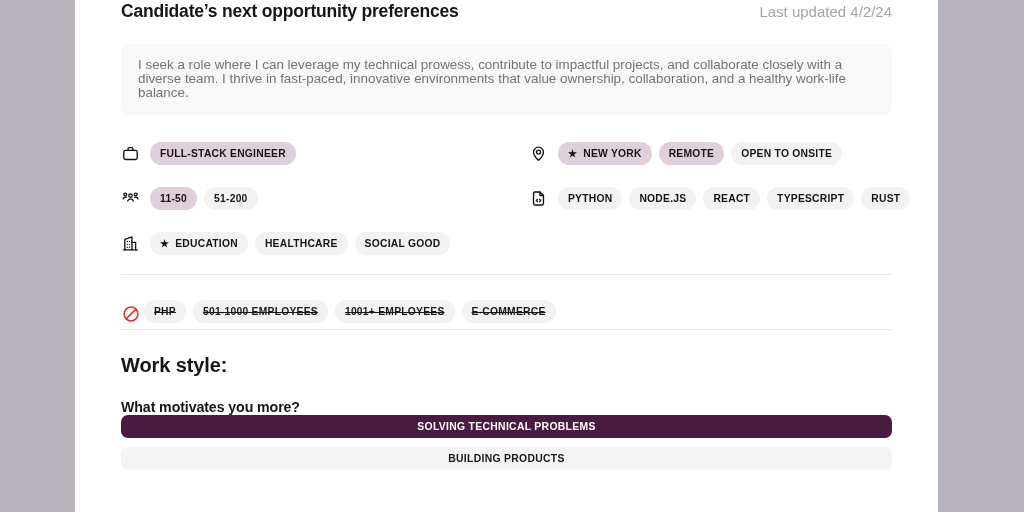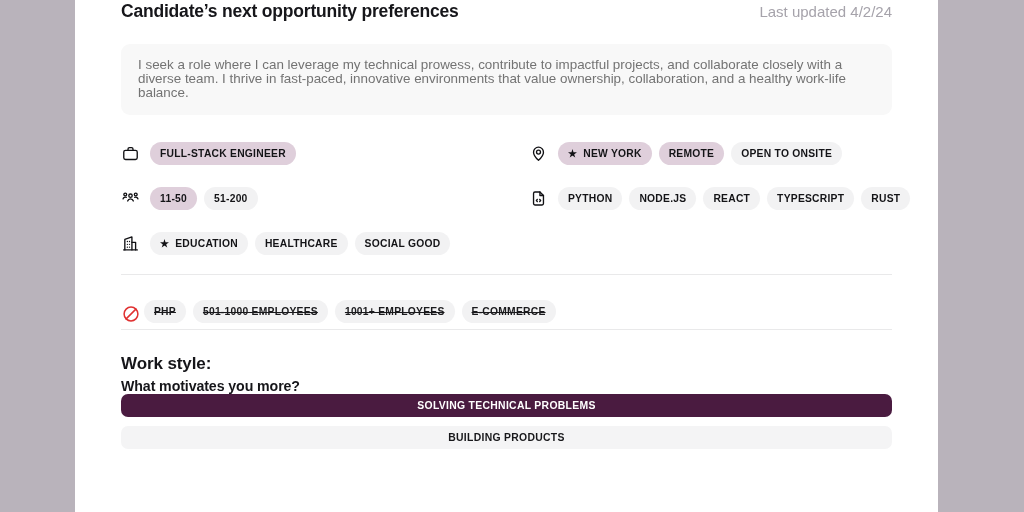--- a/index.html
+++ b/index.html
@@ -165,28 +165,28 @@
 
   .divider2 {
     height: 1px;
     background: #e9e9ea;
     margin-top: 6px;
   }
 
   
   .workstyle-title {
     margin-top: 24px;
-    font-size: 17px;
+    font-size: 20px;
     font-weight: 700;
     color: #16161a;
     letter-spacing: -0.1px;
   }
 
   .workstyle-question {
-    margin-top: 4px;
+    margin-top: 22px;
     font-size: 14.2px;
     font-weight: 700;
     color: #16161a;
     letter-spacing: -0.1px;
   }
 
   .choice-list { }
 
   .choice {
     height: 23px;

